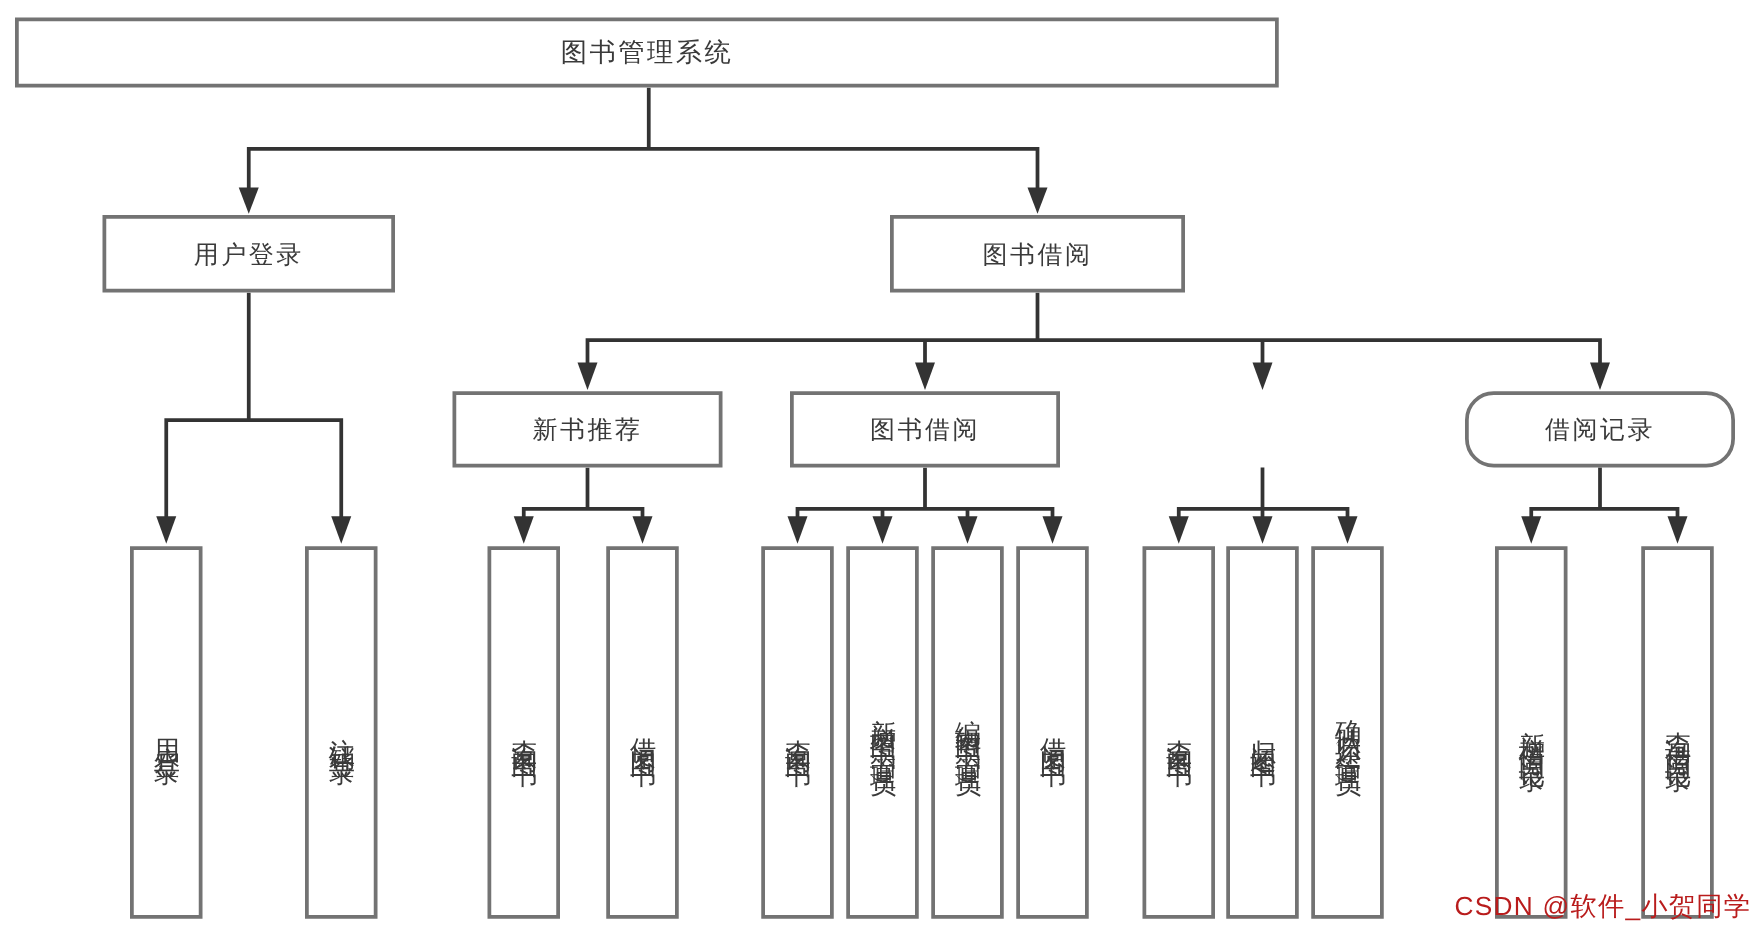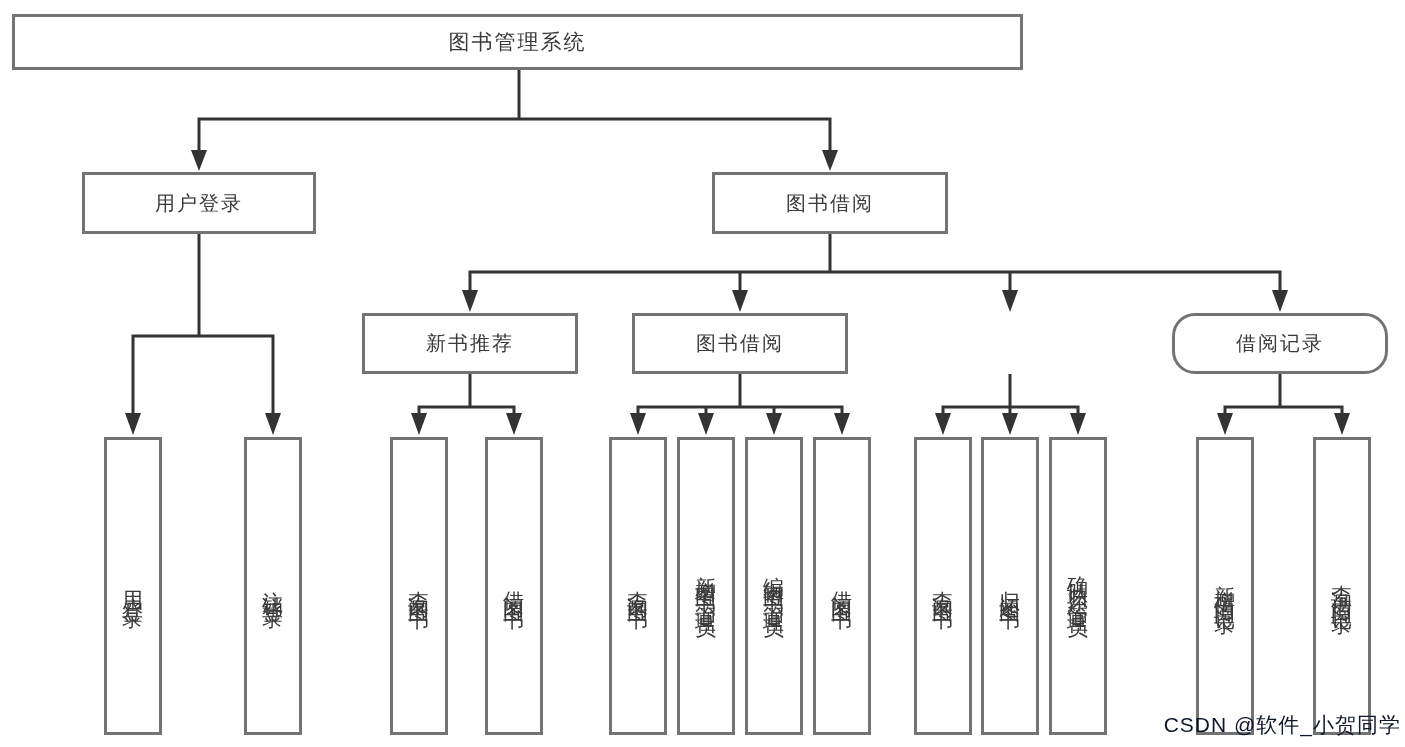--- a/index.html
+++ b/index.html
@@ -31,21 +31,21 @@
   .leaf .vtext{
     writing-mode:vertical-rl;
     letter-spacing:6px;
     line-height:1;
     color:#3a3a3a;
   }
   .watermark{
     position:absolute;
     right:4px;bottom:8px;
     font-size:21px;
-    color:#0f172a;
+    color:#b91c1c;
     letter-spacing:1px;
     white-space:nowrap;
   }
 </style>
 </head>
 <body>
 
 <div class="canvas">
 
   <svg class="connectors" viewBox="0 0 1405 747" xmlns="http://www.w3.org/2000/svg">

